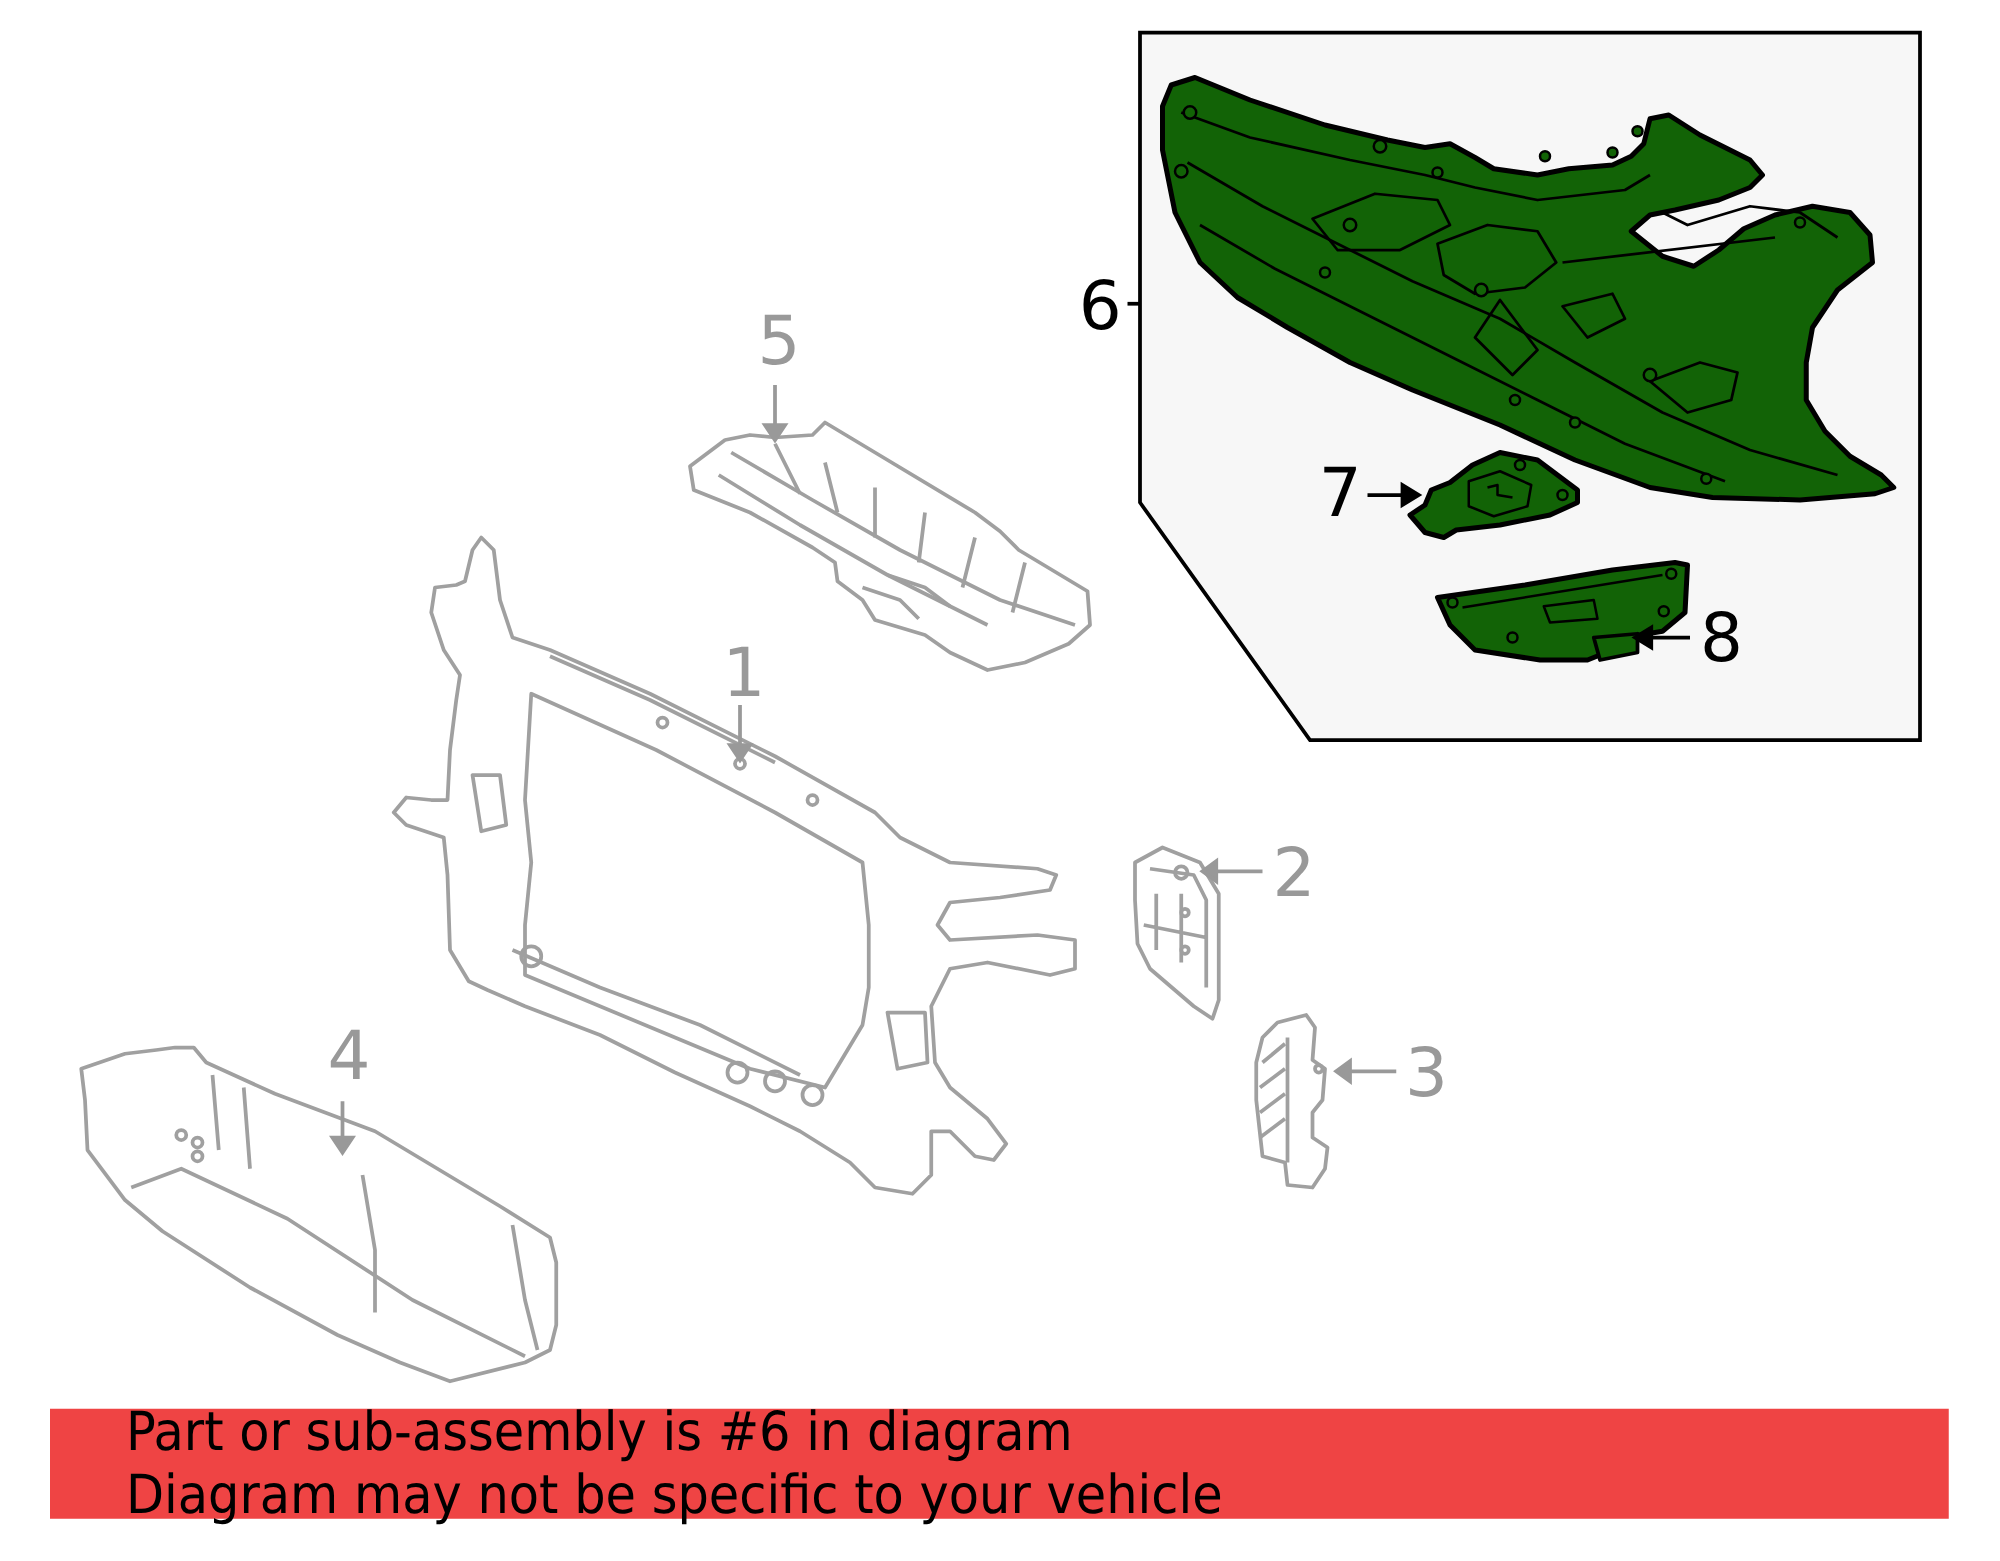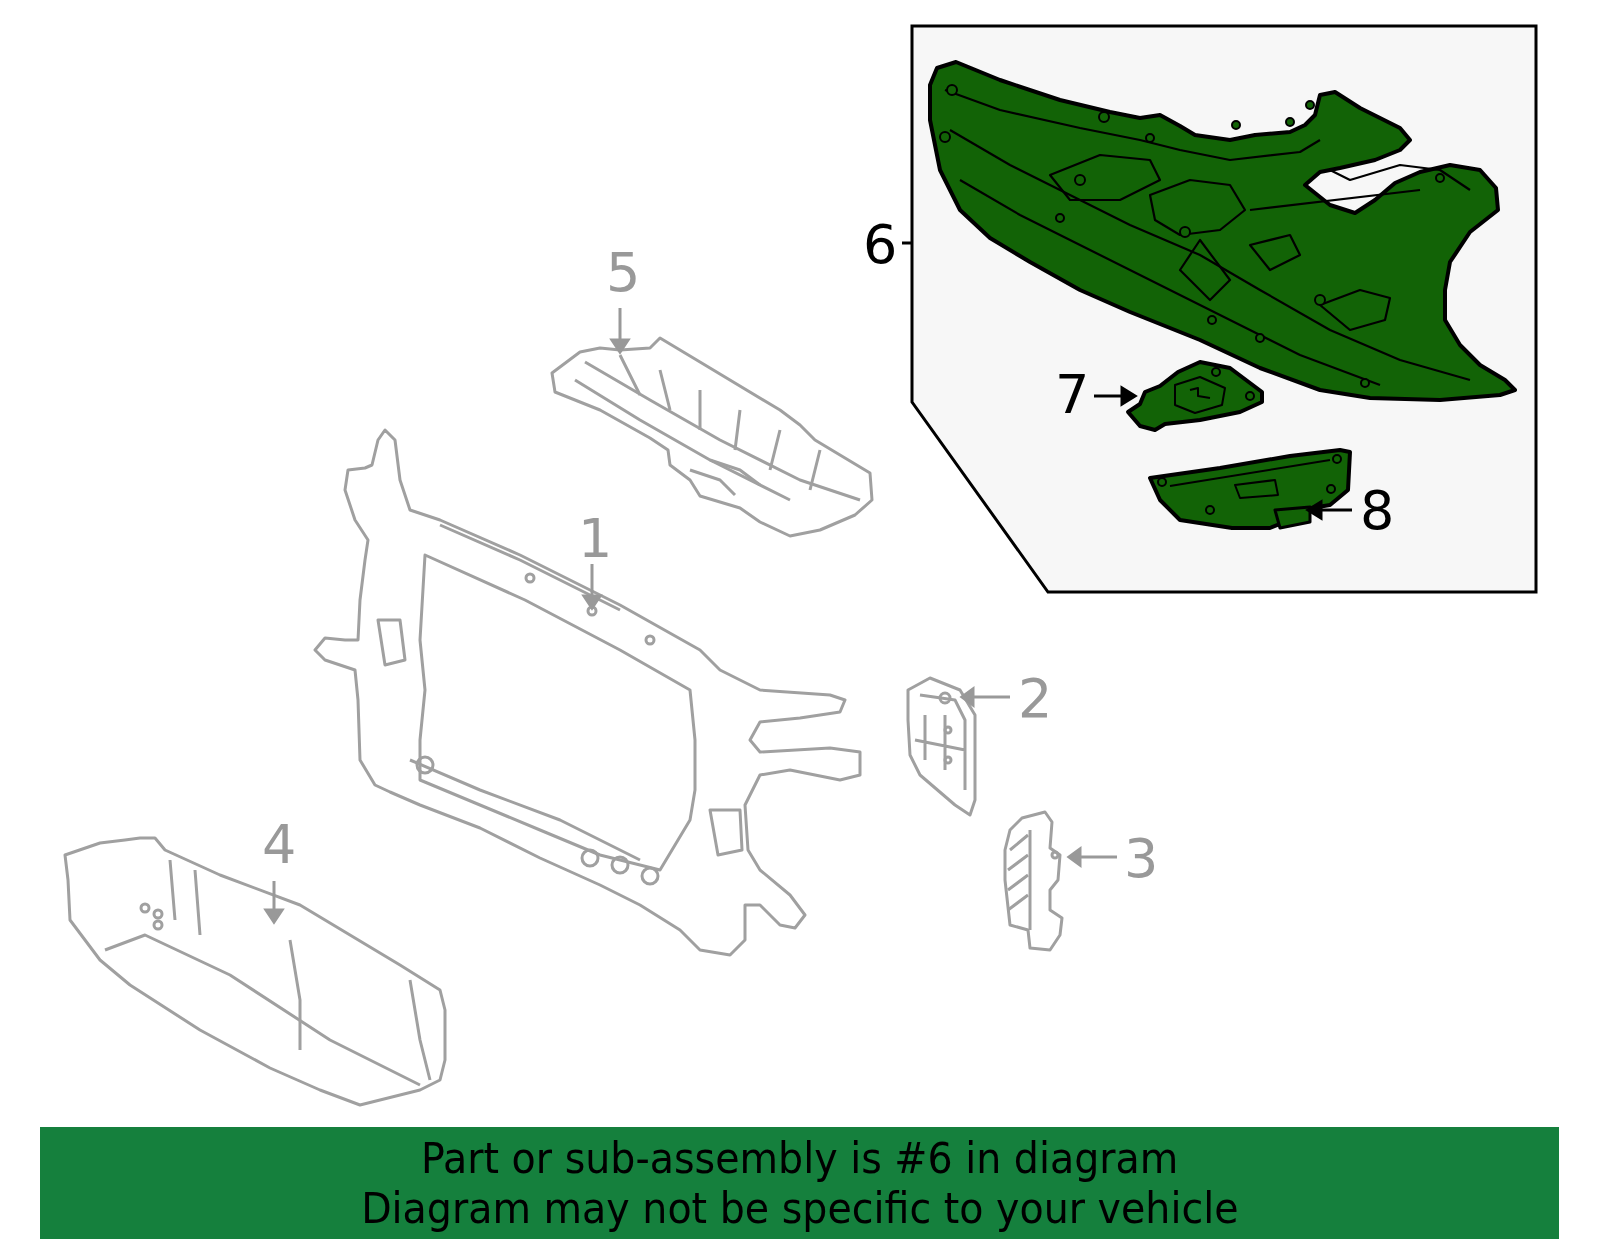--- a/index.html
+++ b/index.html
@@ -1,21 +1,21 @@
 <!DOCTYPE html>
 <html><head>
 <meta charset="utf-8">
 <style>
   html, body { margin: 0; padding: 0; background: #ffffff; }
   body { width: 1600px; height: 1249px; position: relative; overflow: hidden; font-family: "DejaVu Sans", sans-serif; }
   .diagram { position: absolute; left: 0; top: 0; width: 1600px; height: 1249px; }
   .callout { position: absolute; font-family: "DejaVu Sans", sans-serif; line-height: 1; }
   .callout.grey { color: #999999; font-size: 54px; }
   .callout.black { color: #000000; font-size: 54px; }
-  .banner { position: absolute; left: 40px; top: 1127px; width: 1519px; height: 112px; background: #15803d; display: flex; flex-direction: column; align-items: center; justify-content: center; }
+  .banner { position: absolute; left: 40px; top: 1127px; width: 1519px; height: 88px; background: #ef4444; display: flex; flex-direction: column; justify-content: center; }
   .banner span { color: #000000; font-size: 43px; line-height: 50px; font-family: "DejaVu Sans", sans-serif; white-space: nowrap; transform: scaleX(0.92); }
 </style>
 </head>
 <body>
 
 <div class="diagram">
   <svg width="1600" height="1249" viewBox="0 0 1600 1249" xmlns="http://www.w3.org/2000/svg">
 
     <g>
       <path d="M912,26 L1536,26 L1536,592 L1048,592 L912,402 Z" fill="#f7f7f7" stroke="#000" stroke-width="3"></path>

